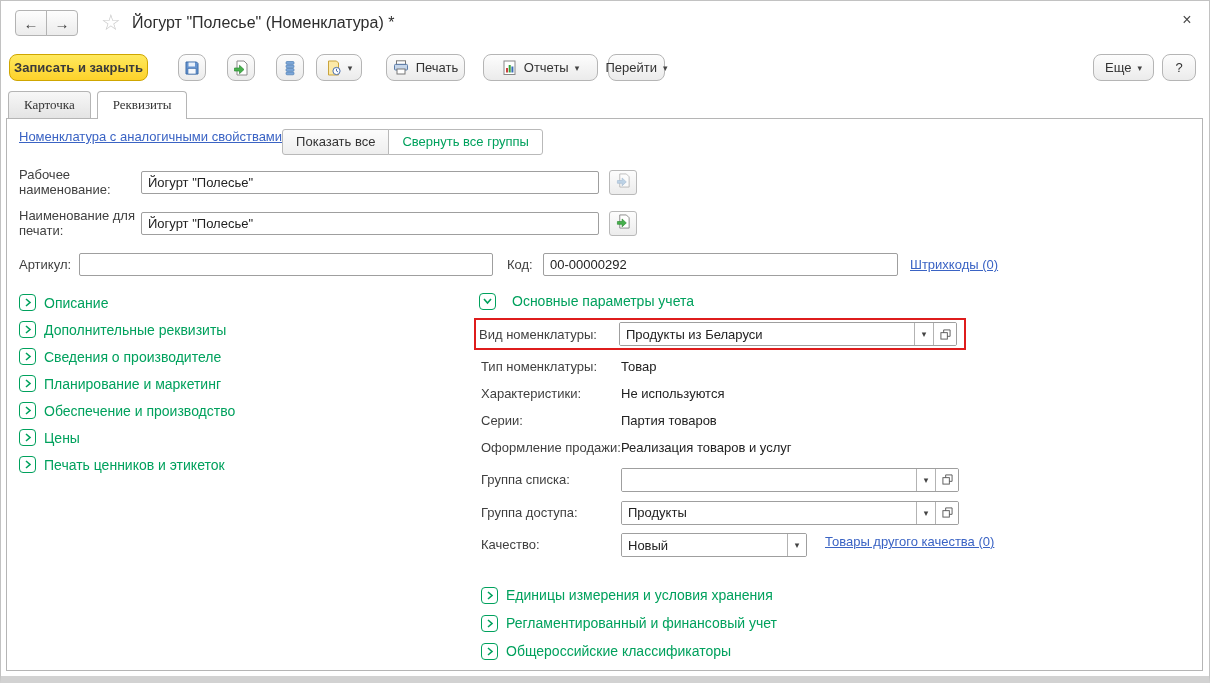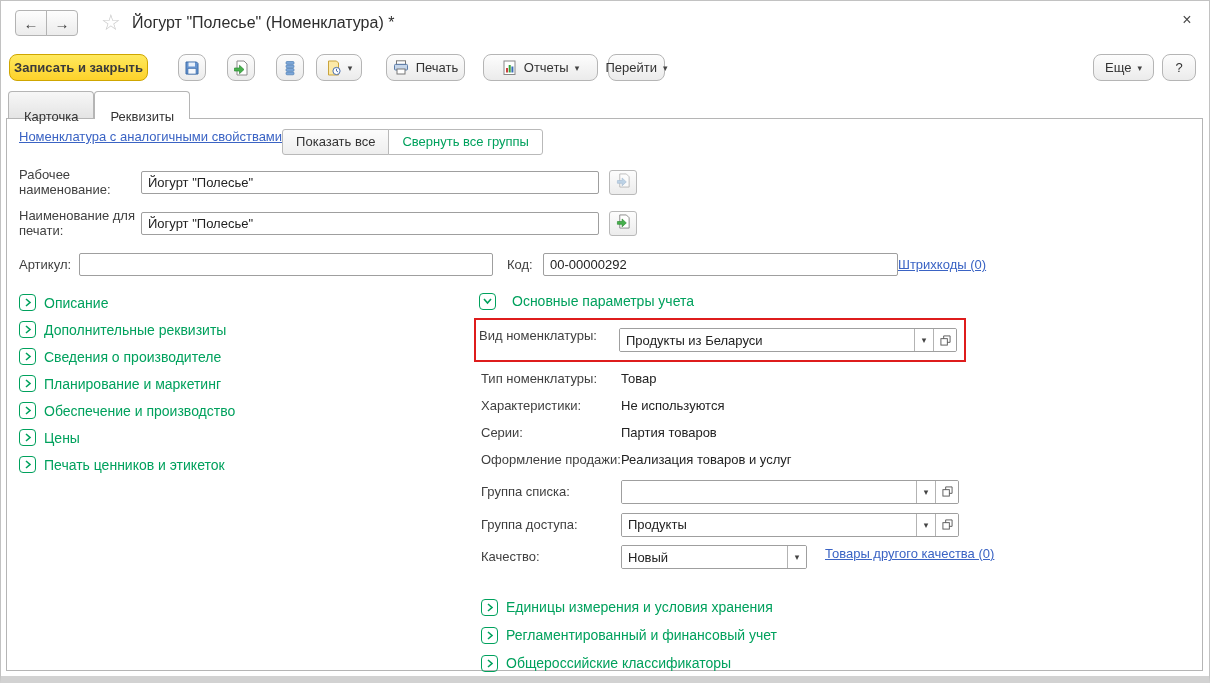--- a/index.html
+++ b/index.html
@@ -28,23 +28,23 @@
   .btn-yellow { margin-left:8px; width:139px; font-weight:bold; color:#3a3a3a;
                 background:linear-gradient(#ffe95e,#fdd22a); border-color:#cfa600; }
   .icbtn { width:28px; padding:0; }
   .caret { font-size:9px; color:#444; margin-left:6px; }
   .btn .bicon { display:flex; align-items:center; }
   .btn .blabel { margin-left:7px; }
   .spacer { flex:1; }
 
   
   .tabs { position:absolute; left:7px; top:90px; display:flex; z-index:3; }
-  .tab { height:27px; line-height:25px; padding:12px 15px; border:1px solid #b5b5b5; border-bottom:none;
-         border-radius:4px 4px 0 0; background:linear-gradient(#f7f7f7,#e4e4e4); margin-right:0;
-         color:#333; cursor:pointer; }
+  .tab { height:27px; line-height:25px; padding:0 15px; border:1px solid #b5b5b5; border-bottom:none;
+         border-radius:4px 4px 0 0; background:linear-gradient(#f7f7f7,#e4e4e4); margin-right:6px;
+         color:#333; cursor:pointer;font-family:Liberation Serif, serif; }
   .tab.active { background:#fff; height:28px; z-index:4; }
 
   
   .panel { position:absolute; left:5px; top:117px; right:6px; bottom:5px; border:1px solid #b5b5b5;
            background:#fff; padding:10px 12px; }
   .row-top { display:flex; justify-content:flex-start; align-items:flex-start; height:27px; }
   a.link { color:#3a63c4; text-decoration:underline; cursor:pointer; }
   .grpbtns { display:flex; margin-right:22px; }
   .hbtn { height:26px; line-height:24px; padding:0 13px; border:1px solid #b9b9b9;
           background:linear-gradient(#fcfcfc,#eeeeee); color:#333; cursor:pointer; }
@@ -57,35 +57,35 @@
               font-family:"Liberation Sans",sans-serif; font-size:13px; color:#222; outline:none; }
   .w-name { width:458px; }
   .mini-btn { width:28px; height:25px; margin-left:10px; border:1px solid #b9b9b9; border-radius:3px;
               background:linear-gradient(#fdfdfd,#ececec); display:flex; align-items:center;
               justify-content:center; cursor:pointer; }
   .dim { opacity:.55; }
   .lbl-article { width:60px; }
   .w-article { width:414px; }
   .lbl-code { margin-left:14px; width:36px; }
   .w-code { width:355px; }
-  .mlink { }
+  .mlink { margin-left:12px; }
 
   .cols { display:flex; margin-top:13px; }
   .col-left { width:460px; }
   .col-right { flex:1; }
 
   .sec-item { display:flex; align-items:center; height:27px; cursor:pointer; }
   .sec-ic { width:17px; height:17px; border:1px solid #00a15d; border-radius:4px; flex-shrink:0;
             display:flex; align-items:center; justify-content:center; margin-right:8px; }
   .sec-label { color:#00a15d; font-size:14px; }
 
   .group-head { display:flex; align-items:center; height:24px; margin-bottom:5px; cursor:pointer; }
   .group-title { color:#00a15d; font-size:14px; margin-left:8px; }
 
-  .redrow { display:flex; align-items:flex-start; border:2px solid #de1c1c; padding:8px 3px;
+  .redrow { display:flex; align-items:center; border:2px solid #de1c1c; padding:2px 3px;
             margin:0 0 3px -5px; width:492px; }
   .plabel { width:140px; color:#3f3f3f; flex-shrink:0; }
   .prow { display:flex; align-items:center; height:27px; padding-left:2px; }
   .pvalue { color:#222; }
   .crow { display:flex; align-items:center; height:25px; margin-bottom:8px; padding-left:2px; }
 
   .combo { display:flex; align-items:stretch; height:24px; border:1px solid #9f9f9f; border-radius:2px;
            background:#fff; overflow:hidden; }
   .combo input { border:none; flex:1; min-width:0; padding:0 6px; font-family:"Liberation Sans",sans-serif;
                  font-size:13px; color:#222; outline:none; }

